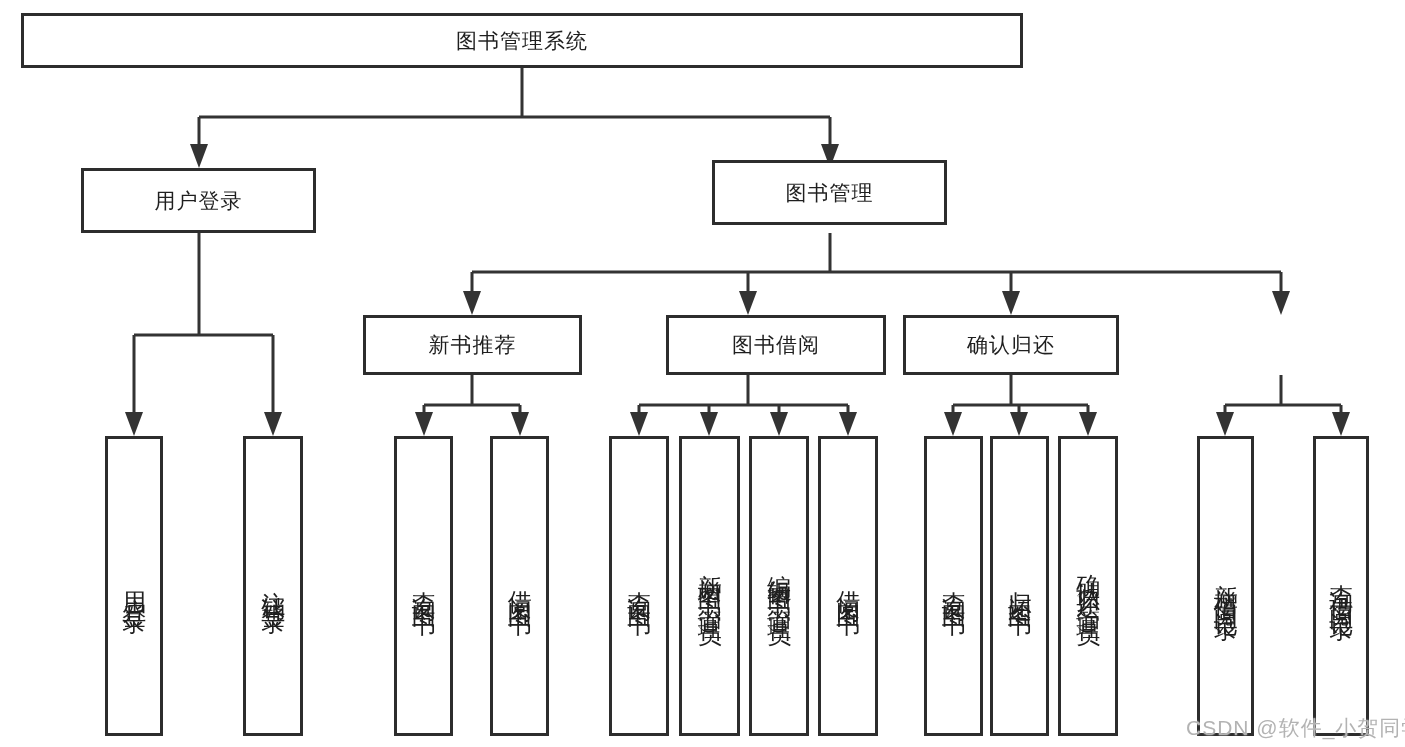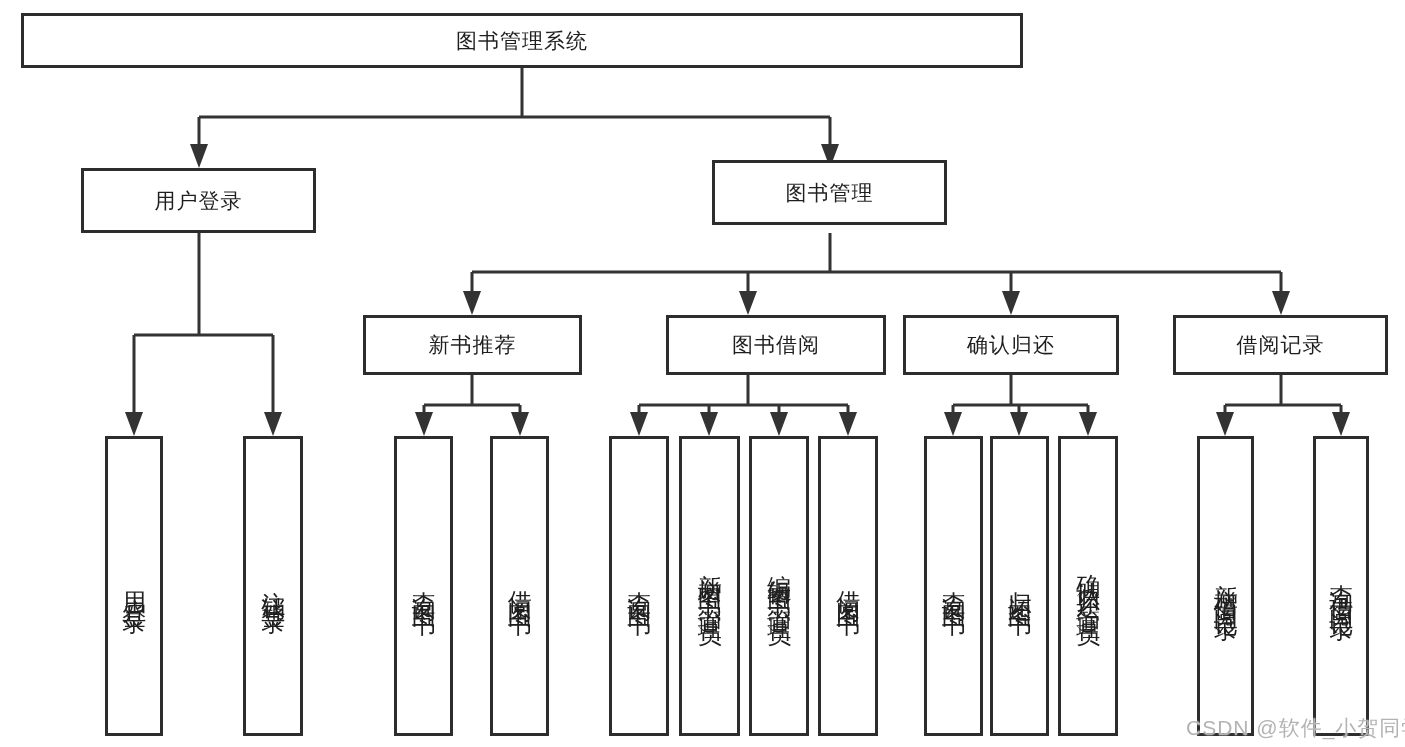--- a/index.html
+++ b/index.html
@@ -112,21 +112,20 @@
   </svg>
 
   <div class="box n-root">图书管理系统</div>
 
   <div class="box n-login">用户登录</div>
   <div class="box n-mgmt">图书管理</div>
 
   <div class="box n-rec">新书推荐</div>
   <div class="box n-bor">图书借阅</div>
   <div class="box n-cur">确认归还</div>
-  <div class="box n-hist">借阅记录</div>
 
   <div class="box leaf lf l-a1">用户登录</div>
   <div class="box leaf lf l-a2">注销登录</div>
 
   <div class="box leaf lf l-b1">查询图书</div>
   <div class="box leaf lf l-b2">借阅图书</div>
 
   <div class="box leaf lf l-c1">查询图书</div>
   <div class="box leaf lf l-c2">新增图书（管理员）</div>
   <div class="box leaf lf l-c3">编辑图书（管理员）</div>

